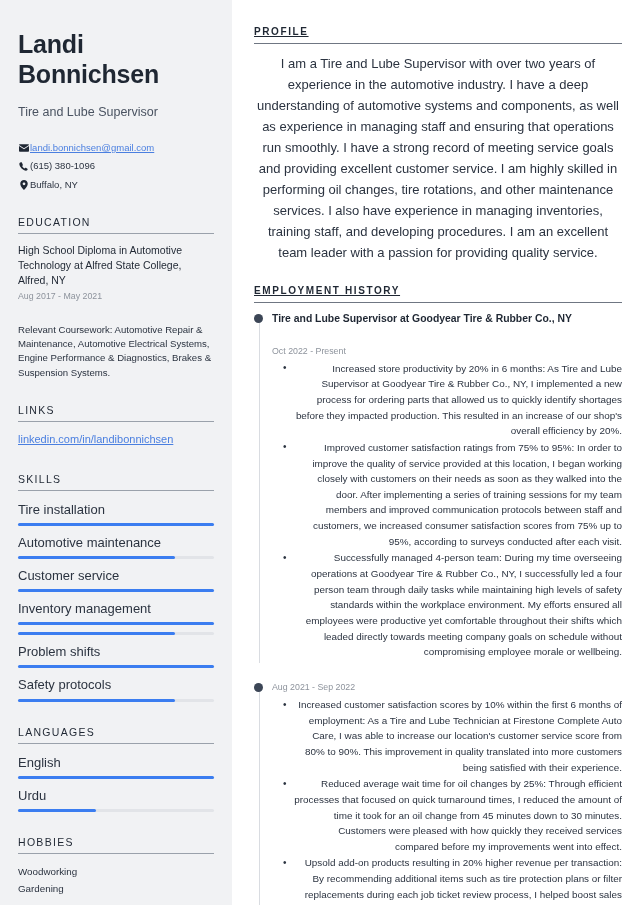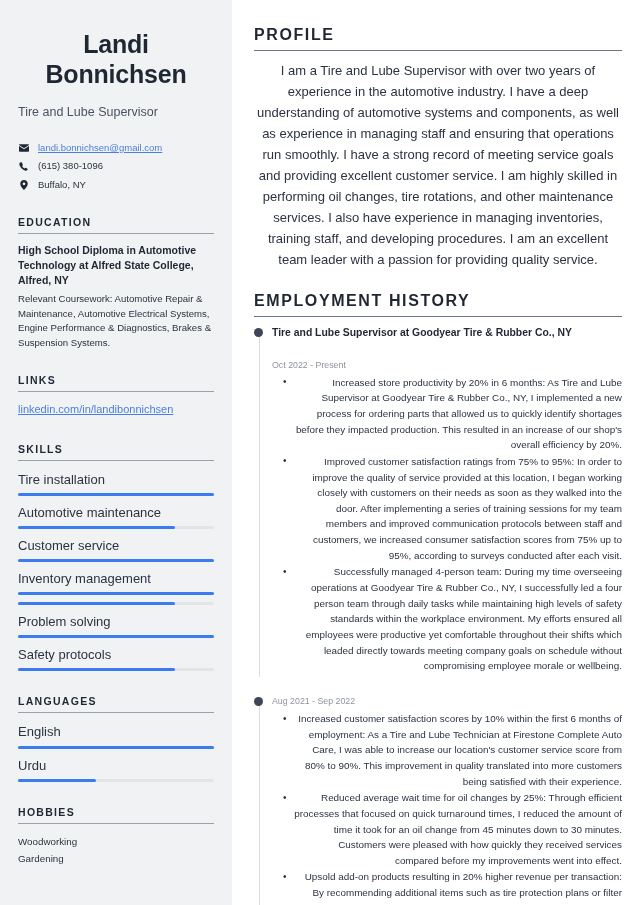--- a/index.html
+++ b/index.html
@@ -27,34 +27,33 @@
     background: #f1f2f4;
     padding: 30px 18px 0 18px;
   }
 
   .name {
     font-size: 25px;
     line-height: 1.18;
     font-weight: 700;
     color: #1f2733;
     letter-spacing: -0.2px;
-    text-align: center;
   }
   .job-title {
     margin-top: 16px;
     font-size: 12.5px;
     color: #4a5361;
     font-weight: 400;
   }
 
   .contact-list { margin-top: 22px; }
   .contact-row {
     display: flex;
     align-items: center;
-    gap: 9px;
+    gap: 1px;
     margin-bottom: 4px;
     font-size: 9.5px;
     color: #2b3340;
     line-height: 1.5;
   }
   .contact-icon {
     width: 11px;
     flex: 0 0 11px;
     display: flex;
     align-items: center;
@@ -63,49 +62,49 @@
   }
   .contact-icon svg { display: block; }
   .contact-link {
     color: #4a7fe0;
     text-decoration: underline;
   }
 
   .side-section { margin-top: 24px; }
   .side-heading {
     font-size: 10.5px;
-    font-weight: 700;
+    font-weight: 400;
     letter-spacing: 1.3px;
     color: #1f2733;
     padding-bottom: 5px;
   }
   .rule {
     height: 1px;
     background: #9aa1ab;
     width: 100%;
     margin-bottom: 9px;
   }
 
   .edu-title {
     font-size: 10.5px;
-    font-weight: 700;
+    font-weight: 400;
     color: #1f2733;
     line-height: 1.45;
   }
   .edu-dates {
     font-size: 8.8px;
     color: #8d939c;
     margin-top: 2px;
     line-height: 1.5;
   }
   .edu-desc {
     font-size: 9.6px;
     color: #2b3340;
     line-height: 1.5;
-    margin-top: 4px;
+    margin-top: 19px;
   }
 
   .link-item {
     font-size: 11px;
     color: #4a7fe0;
     text-decoration: underline;
     line-height: 1.6;
   }
 
   .bar-item { margin-bottom: 7px; }
@@ -136,25 +135,26 @@
   }
 
   
   .main {
     flex: 1 1 auto;
     padding: 26px 18px 0 22px;
     min-width: 0;
   }
 
   .main-heading {
-    font-size: 16px;
+    font-size: 10px;
     font-weight: 700;
     letter-spacing: 1.6px;
     color: #1f2733;
     padding-bottom: 6px;
+    text-decoration: underline;
   }
   .main-rule {
     height: 1px;
     background: #6f7682;
     margin-bottom: 9px;
   }
 
   .profile-text {
     font-size: 13px;
     color: #2b3340;
@@ -257,20 +257,21 @@
         </span>
         <span>Buffalo, NY</span>
       </div>
     </div>
 
     <section class="side-section">
       <div class="side-heading">EDUCATION</div>
       <div class="rule"></div>
       <div>
         <div class="edu-title">High School Diploma in Automotive Technology at Alfred State College, Alfred, NY</div>
+        <div class="edu-dates">Aug 2017 - May 2021</div>
         <div class="edu-desc">Relevant Coursework: Automotive Repair &amp; Maintenance, Automotive Electrical Systems, Engine Performance &amp; Diagnostics, Brakes &amp; Suspension Systems.</div>
       </div>
     </section>
 
     <section class="side-section">
       <div class="side-heading">LINKS</div>
       <div class="rule"></div>
       <div class="link-item">linkedin.com/in/landibonnichsen</div>
     </section>
 
@@ -301,21 +302,21 @@
             <div class="bar-track">
               <div class="bar-fill" style="width: 100%;"></div>
             </div>
           </div>
           <div class="bar-item">
             <div class="bar-track">
               <div class="bar-fill" style="width: 80%;"></div>
             </div>
           </div>
           <div class="bar-item">
-            <div class="bar-label">Problem solving</div>
+            <div class="bar-label">Problem shifts</div>
             <div class="bar-track">
               <div class="bar-fill" style="width: 100%;"></div>
             </div>
           </div>
           <div class="bar-item">
             <div class="bar-label">Safety protocols</div>
             <div class="bar-track">
               <div class="bar-fill" style="width: 80%;"></div>
             </div>
           </div>

